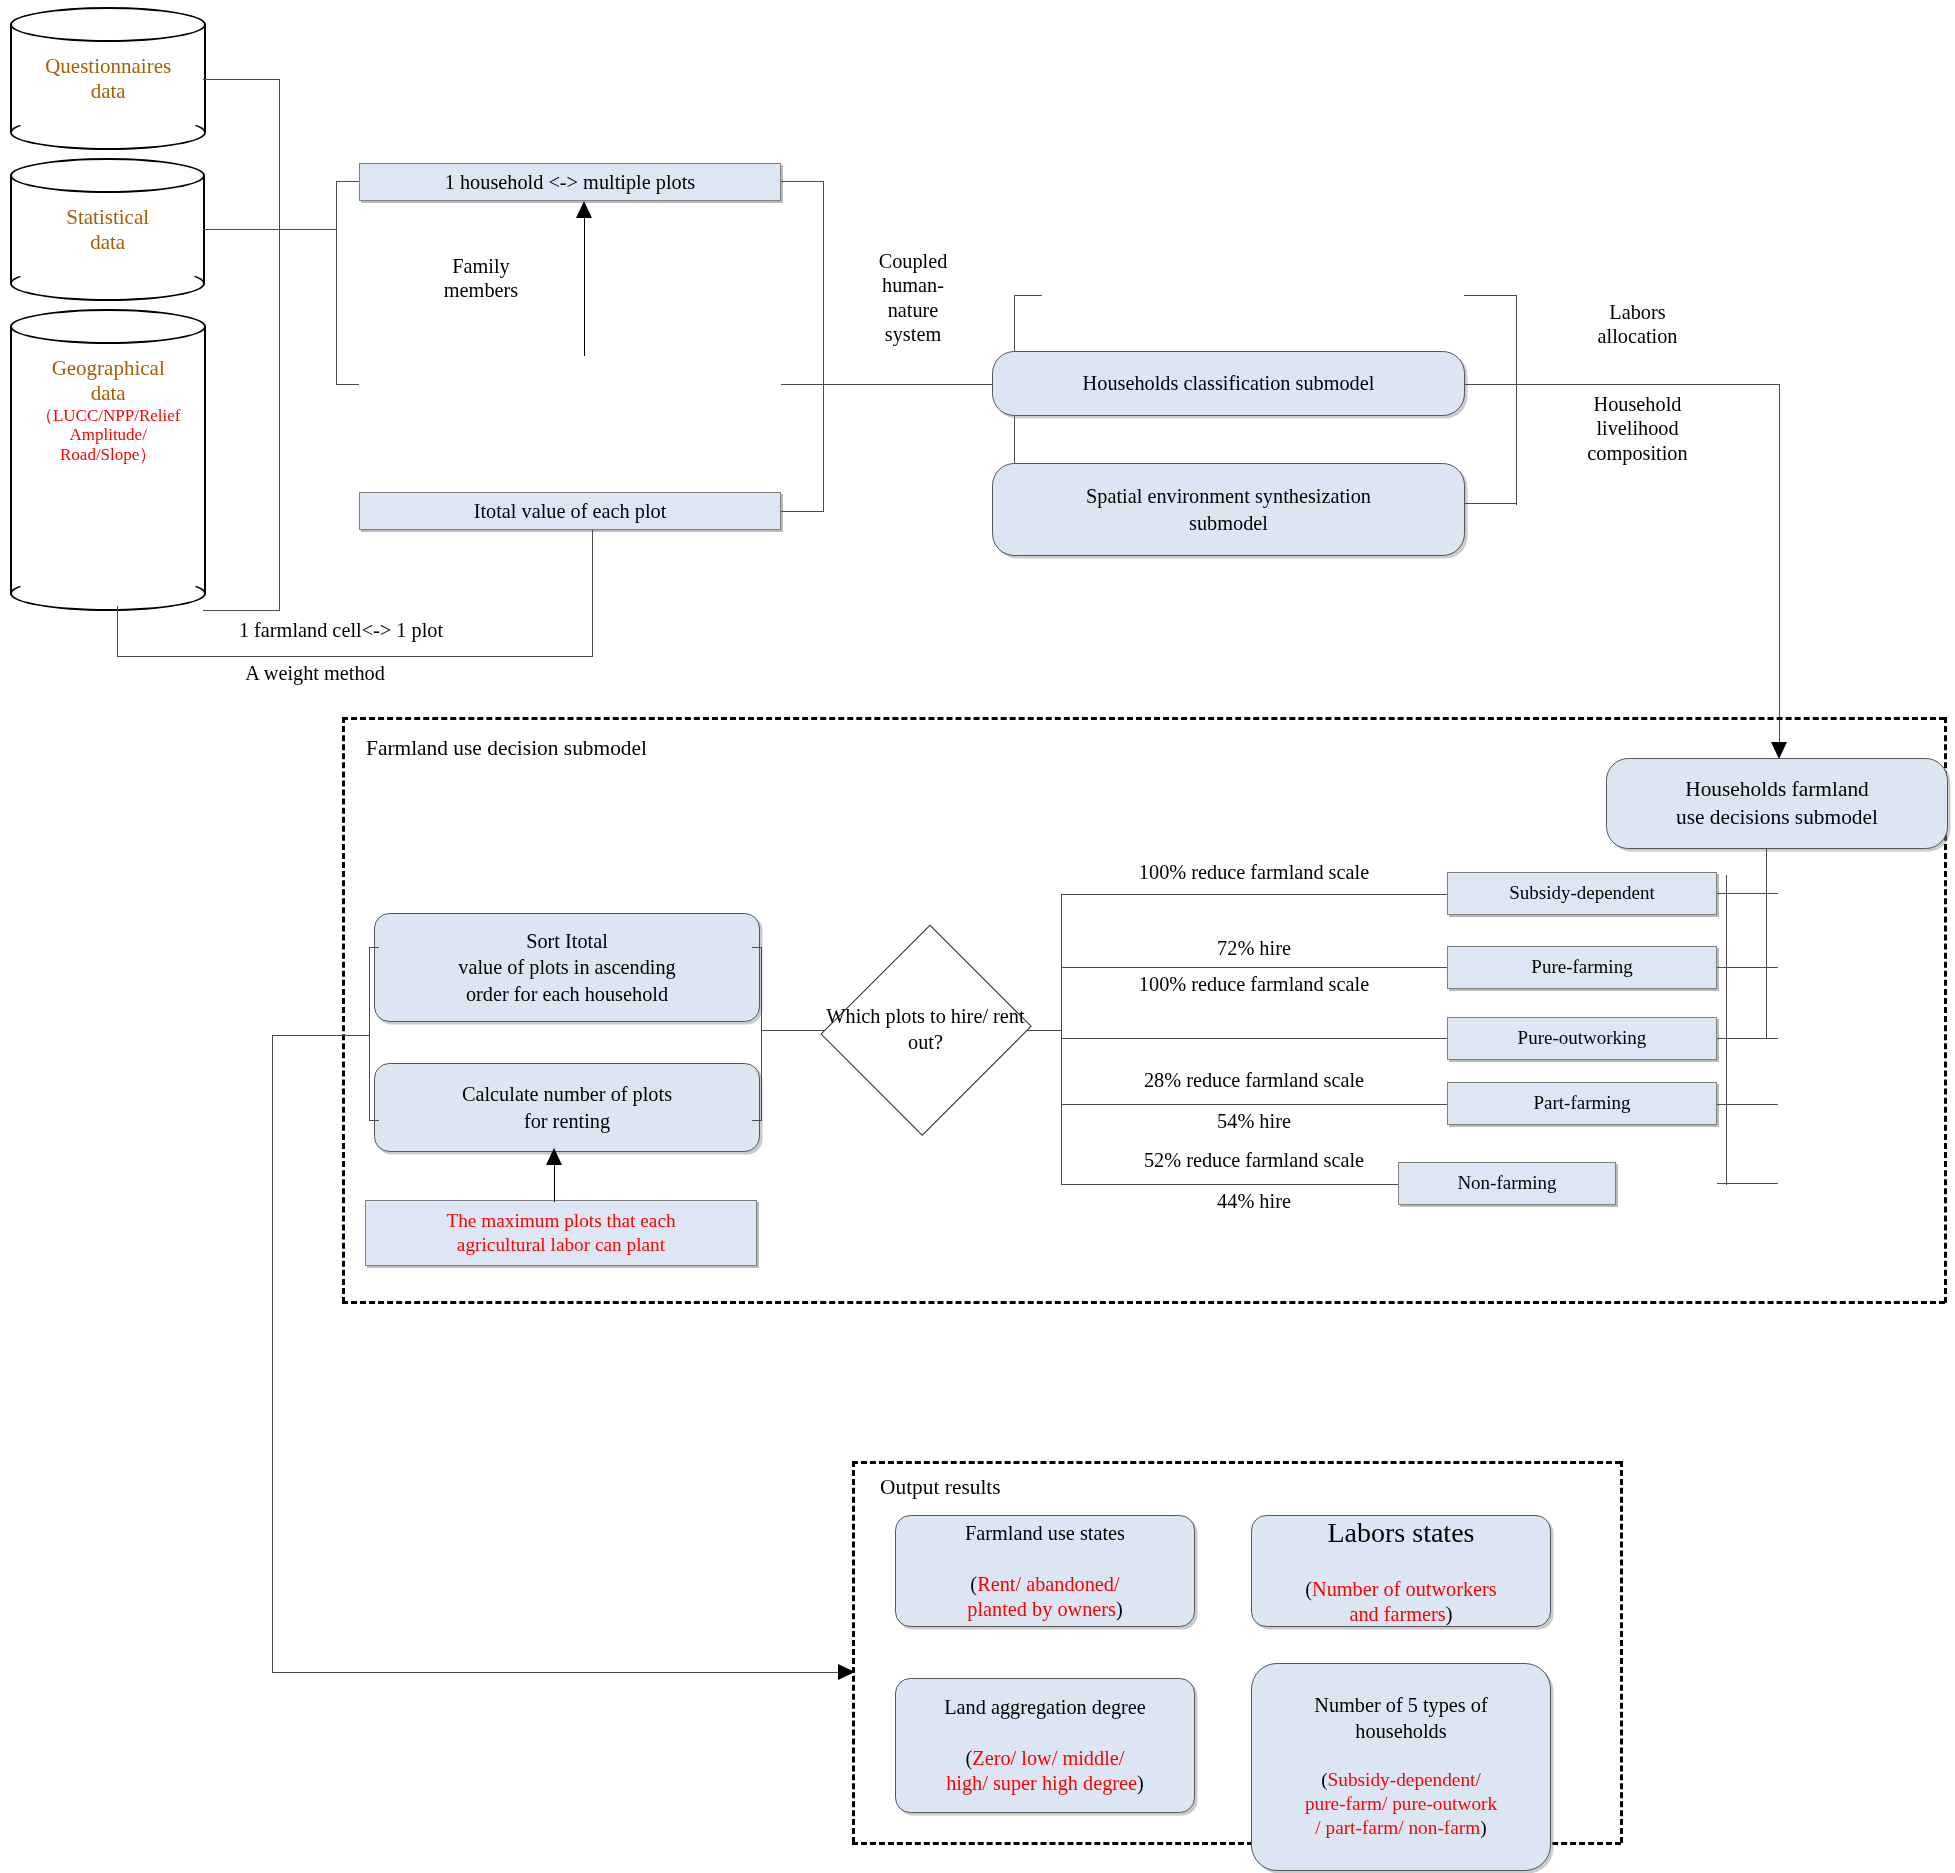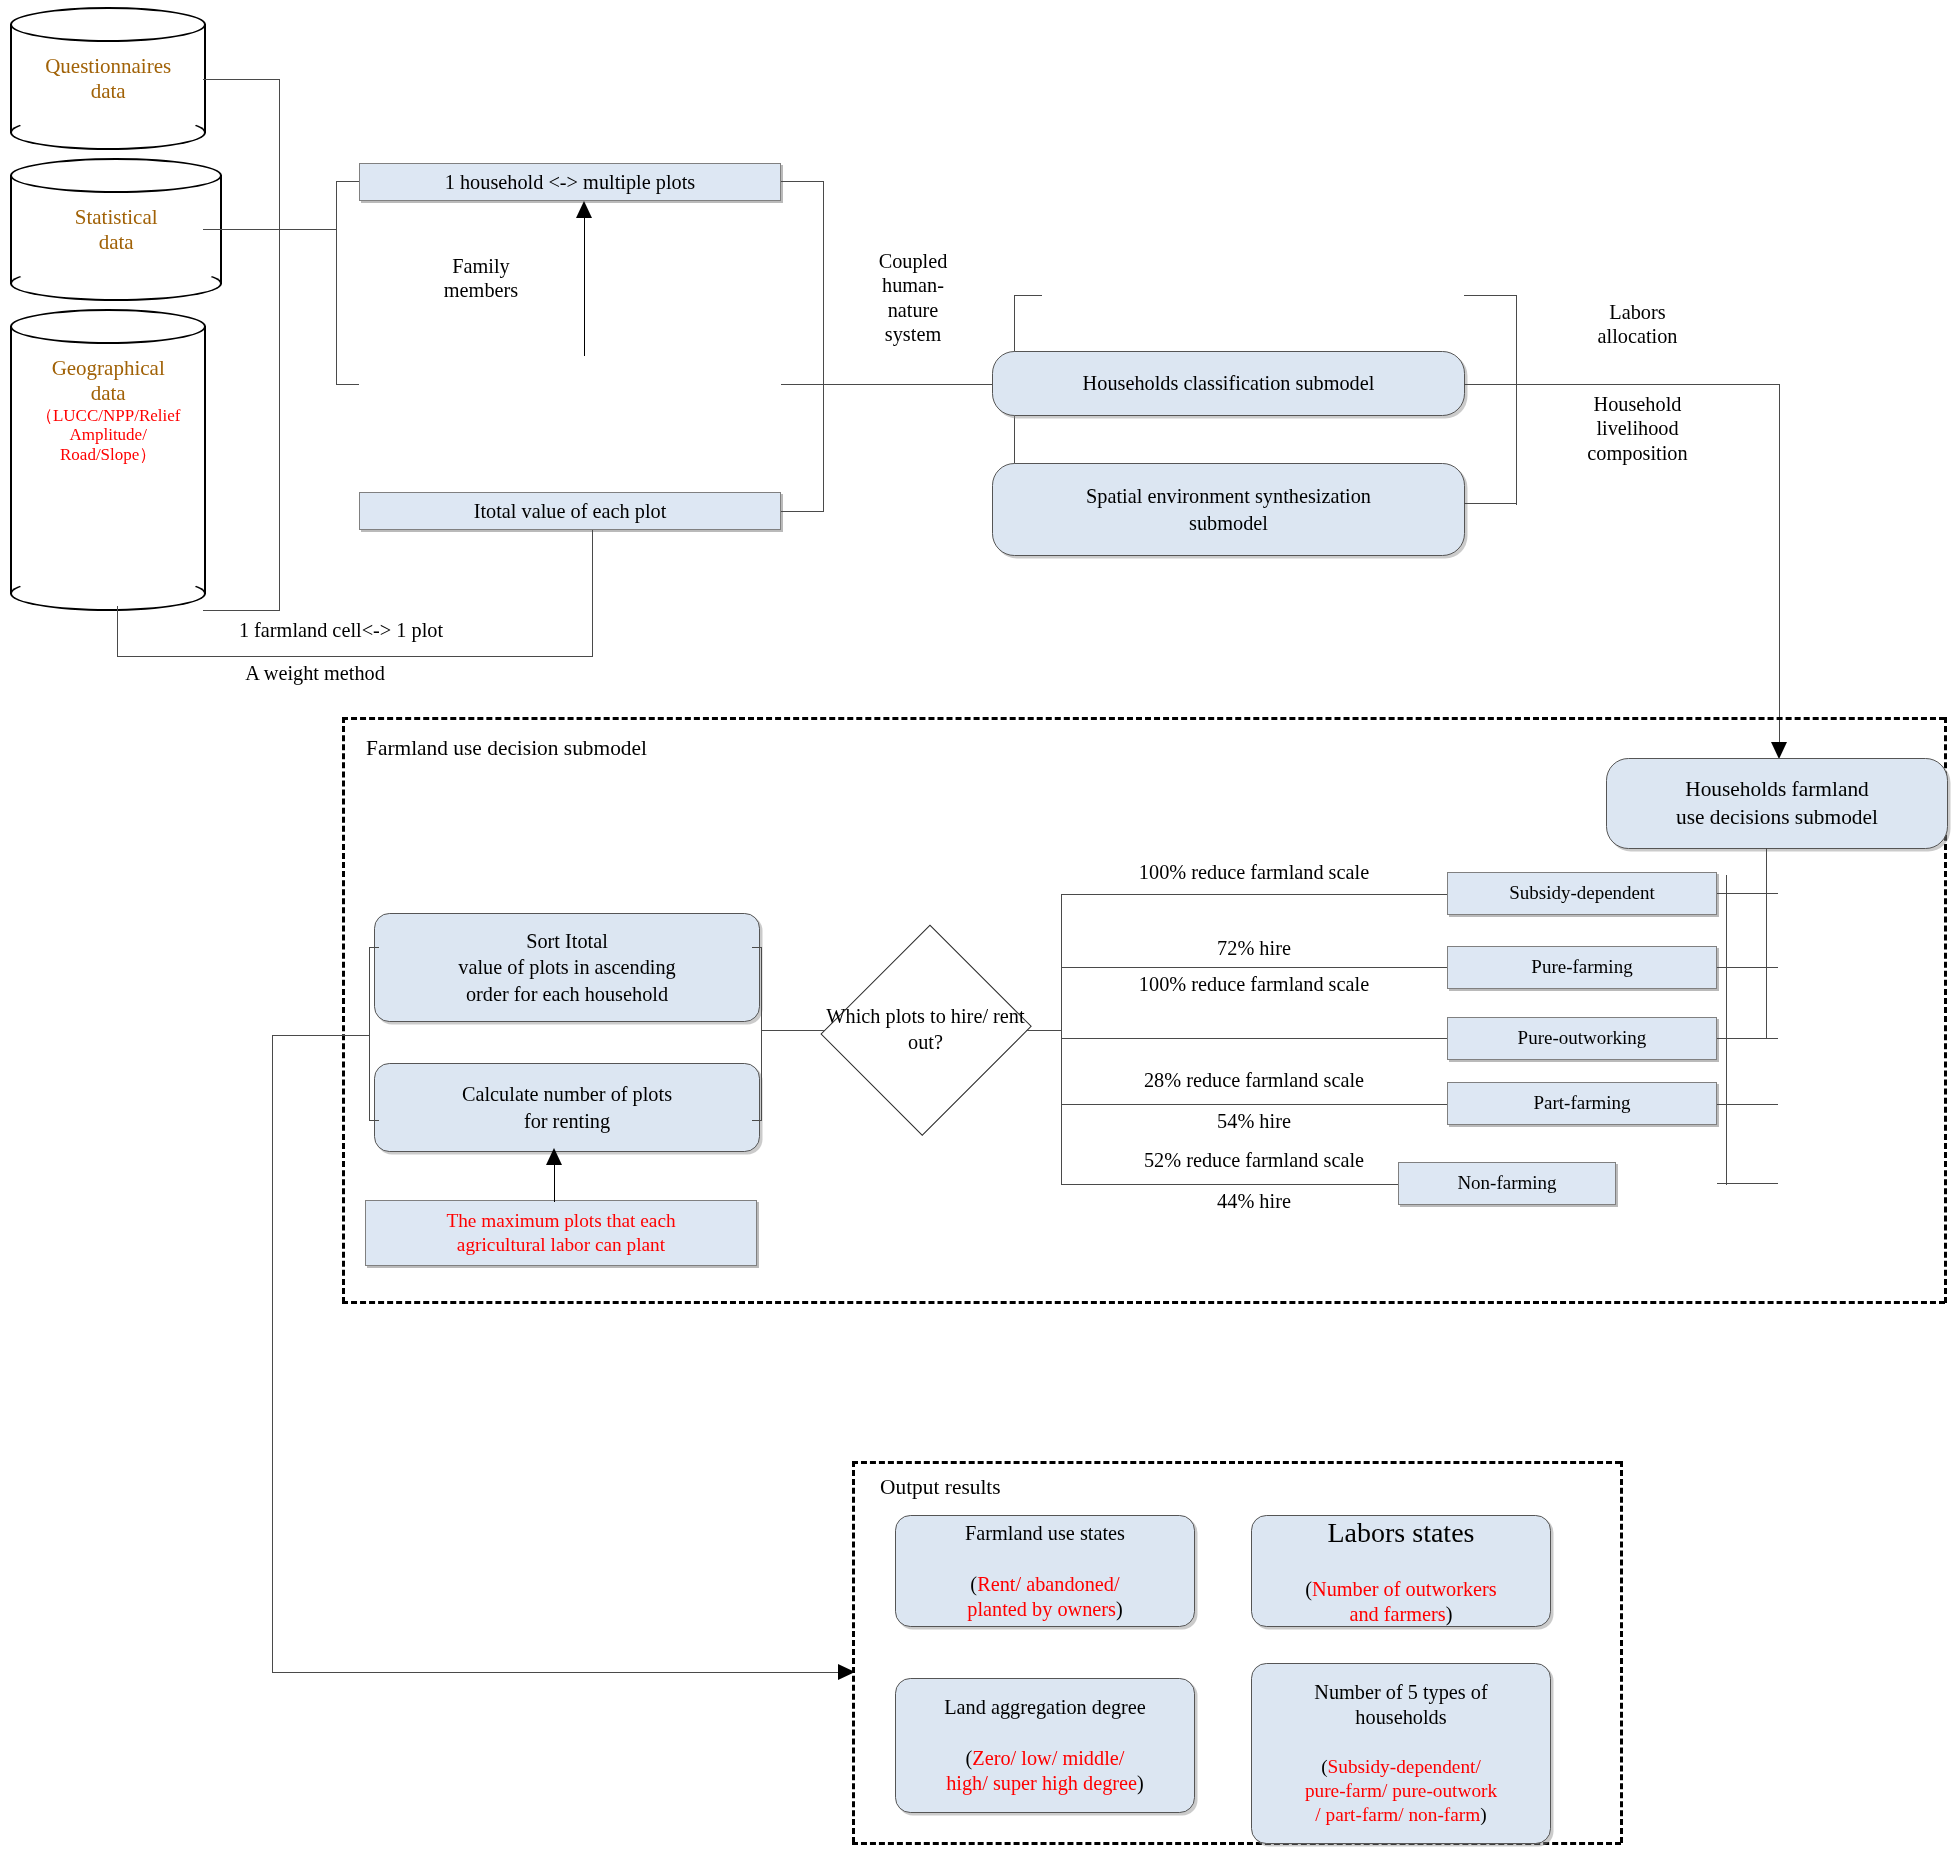--- a/index.html
+++ b/index.html
@@ -90,21 +90,21 @@
   <div class="cyl" style="left:10.2px;top:7.1px;width:196px;height:143px;">
     <div class="body"></div>
     <div class="top"></div>
     <div class="bot"></div>
     <div class="lbl">
       <div class="m">Questionnaires</div>
       <div class="m">data</div>
     </div>
   </div>
 
-  <div class="cyl" style="left:10.2px;top:158px;width:212px;height:143px;">
+  <div class="cyl" style="left:10.2px;top:158px;width:195px;height:143px;">
     <div class="body"></div>
     <div class="top"></div>
     <div class="bot"></div>
     <div class="lbl">
       <div class="m">Statistical</div>
       <div class="m">data</div>
     </div>
   </div>
 
   <div class="cyl" style="left:10.2px;top:309px;width:196px;height:302px;">
@@ -290,21 +290,21 @@
   </div>
 
   <div class="round r2" style="left:895px;top:1678px;width:300px;height:135px;flex-direction:column;">
     <span style="font-size:20.3px;">Land aggregation degree</span>
     <span style="color:#ff0000;white-space:pre-line;text-align:center;font-size:20.3px;line-height:1.25;">
       <span style="color:#000;">(</span><span>Zero/ low/ middle/
 high/ super high degree</span><span style="color:#000;">)</span>
     </span>
   </div>
 
-  <div class="round r2" style="left:1251px;top:1663px;width:300px;height:181px;flex-direction:column;">
+  <div class="round r2" style="left:1251px;top:1663px;width:300px;height:208px;flex-direction:column;border-radius:26px;">
     <span style="font-size:20.3px;white-space:pre-line;text-align:center;line-height:1.25;">Number of 5 types of
 households</span>
     <span style="color:#ff0000;white-space:pre-line;text-align:center;font-size:19.3px;line-height:1.25;">
       <span style="color:#000;">(</span><span>Subsidy-dependent/
 pure-farm/ pure-outwork
 / part-farm/ non-farm</span><span style="color:#000;">)</span>
     </span>
   </div>
 
 </div>

